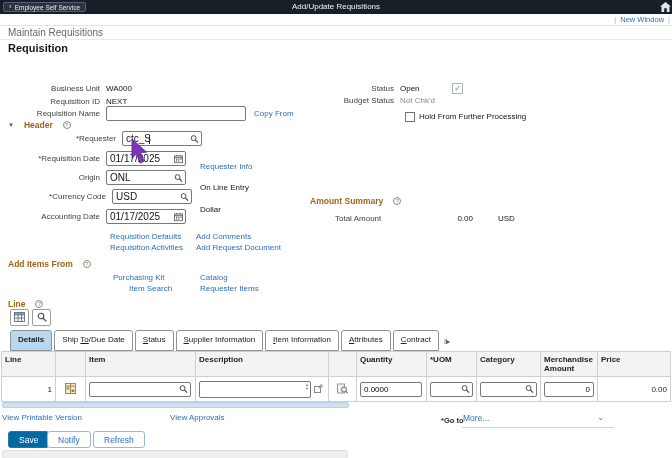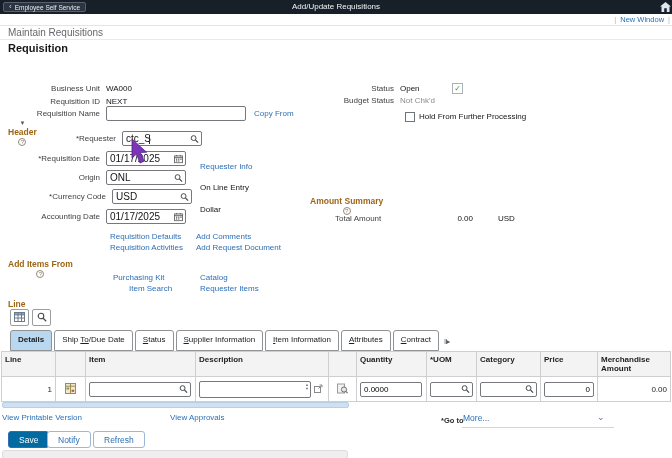--- a/index.html
+++ b/index.html
@@ -33,21 +33,21 @@
   
   .pbox{position:relative;display:flex;align-items:center;height:15px;border:1px solid #75797d;border-radius:2px;
     background:#fff;box-sizing:border-box;padding:0 13px 0 3px;}
   .pbox input{border:none;outline:none;width:100%;height:100%;font-family:inherit;font-size:10px;color:#141414;
     background:transparent;padding:0;}
   .pbox .icn{position:absolute;right:2px;top:50%;transform:translateY(-50%);display:flex;cursor:pointer;}
   .w80{width:80px;}
   .namebox{width:140px;padding-right:4px;}
   .caret{position:absolute;left:26px;top:3px;width:1px;height:9px;background:#2a2a2a;}
   
-  .sect{color:#9e6515;font-weight:bold;font-size:8.5px;display:flex;align-items:center;gap:1px;flex-direction:column;}
+  .sect{color:#9e6515;font-weight:bold;font-size:8.5px;display:flex;align-items:center;gap:10px;}
   .tri{color:#5a5a5a;font-size:6px;}
   .help{display:inline-flex;align-items:center;justify-content:center;width:8px;height:8px;border:1px solid #938a76;
     border-radius:50%;color:#8d8472;font-size:6px;font-weight:normal;box-sizing:border-box;cursor:pointer;}
   
   .okbox{display:inline-flex;align-items:center;justify-content:center;width:9px;height:9px;border:1px solid #a9b3ba;
     color:#3d9b35;font-size:8px;font-weight:bold;background:#fff;}
   .cbox{display:inline-block;width:8px;height:8px;border:1px solid #6f7478;background:#fff;cursor:pointer;}
   
   .tabs{position:absolute;left:10px;top:330px;display:flex;gap:2px;align-items:flex-end;}
   .tab{border:1px solid #8f9396;border-radius:3px 3px 0 0;background:#fff;padding:0 7px;height:19px;
@@ -308,22 +308,22 @@
 
   <div class="grid">
     <div class="gc gh first">Line</div>
     <div class="gc gh"></div>
     <div class="gc gh">Item</div>
     <div class="gc gh">Description</div>
     <div class="gc gh"></div>
     <div class="gc gh">Quantity</div>
     <div class="gc gh">*UOM</div>
     <div class="gc gh">Category</div>
+    <div class="gc gh">Merchandise Amount</div>
     <div class="gc gh">Price</div>
-    <div class="gc gh">Merchandise Amount</div>
 
     <div class="gc first num">
         <span>1</span>
       </div>
     <div class="gc" style="justify-content:center;">
       <span>
         <svg width="11" height="11" viewBox="0 0 11 11">
             <rect x="0.5" y="0.5" width="10" height="10" fill="#efe8cf" stroke="#9c8c55"></rect>
             <line x1="0.5" y1="3.2" x2="10.5" y2="3.2" stroke="#9c8c55"></line>
             <line x1="5.5" y1="0.5" x2="5.5" y2="10.5" stroke="#9c8c55"></line>

